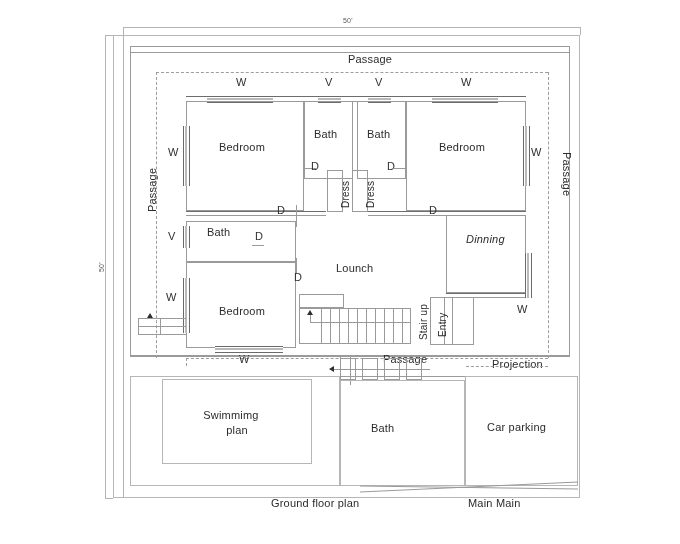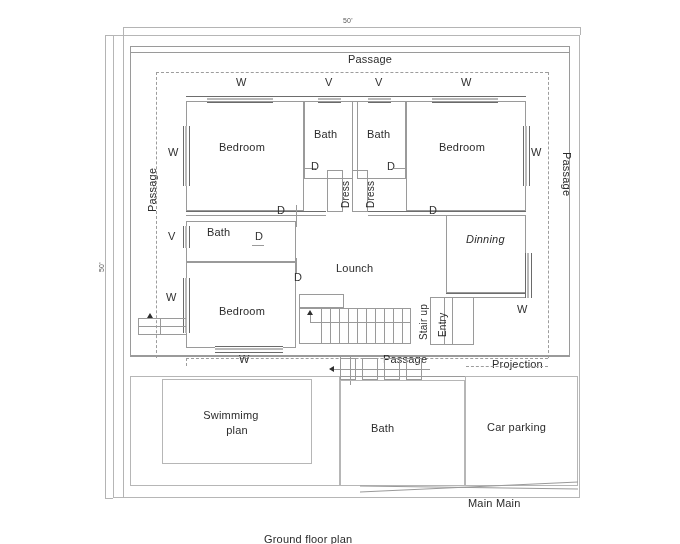--- a/index.html
+++ b/index.html
@@ -222,16 +222,16 @@
   <div class="lbl" style="left:371px;top:422px;">Bath</div>
 
   <div class="box thin" style="left:465px;top:376px;width:113px;height:110px;"></div>
   <div class="lbl" style="left:487px;top:421px;">Car parking</div>
 
   <svg class="abs" style="left:360px;top:478px;width:220px;height:16px;">
     <line x1="0" y1="14" x2="218" y2="4" stroke="#9a9a9a" stroke-width="1"></line>
     <line x1="0" y1="8" x2="218" y2="11" stroke="#9a9a9a" stroke-width="1"></line>
   </svg>
 
-  <div class="lbl" style="left:264px;top:497px;margin-top:36px;">Ground floor plan</div>
+  <div class="lbl" style="left:271px;top:497px;">Ground floor plan</div>
   <div class="lbl" style="left:468px;top:497px;">Main Main</div>
 
 </div>
 
 </body></html>

